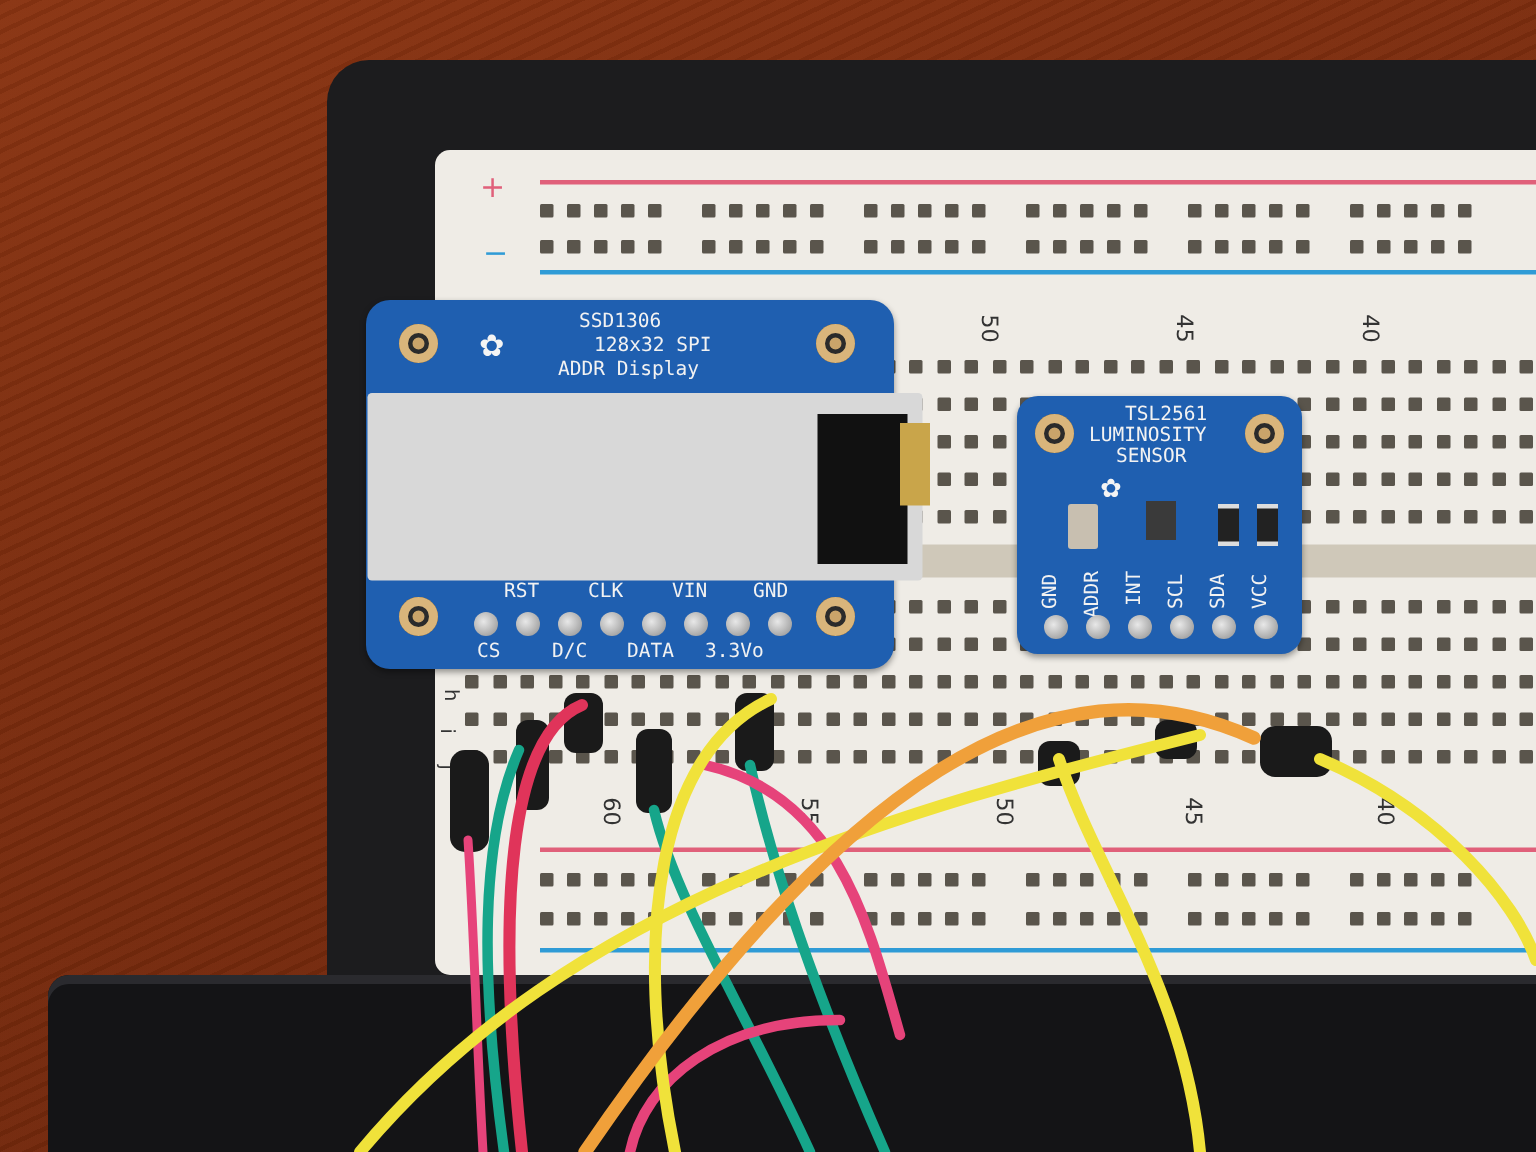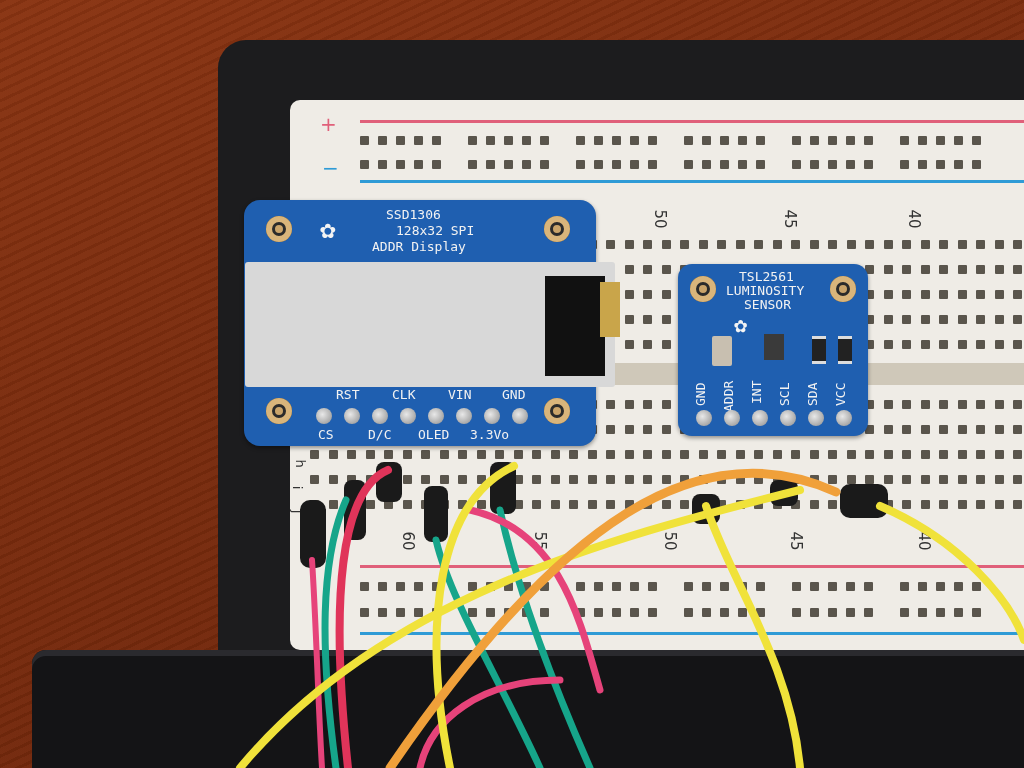--- a/index.html
+++ b/index.html
@@ -608,33 +608,33 @@
   <div class="pin" style="left:100px;top:208px;"></div>
   <div class="pin" style="left:128px;top:208px;"></div>
   <div class="pin" style="left:156px;top:208px;"></div>
   <div class="pin" style="left:184px;top:208px;"></div>
   <div class="pin" style="left:212px;top:208px;"></div>
   <div class="pin" style="left:240px;top:208px;"></div>
   <div class="pin" style="left:268px;top:208px;"></div>
 
   <span class="silk" style="left:74px;top:228px;">CS</span>
   <span class="silk" style="left:124px;top:228px;">D/C</span>
-  <span class="silk" style="left:174px;top:228px;">OLED</span>
+  <span class="silk" style="left:174px;top:228px;">DATA</span>
   <span class="silk" style="left:226px;top:228px;">3.3Vo</span>
 </div>
 
 <div class="oled-glass">
   <div class="oled-flex"></div>
   <div class="oled-tab"></div>
 </div>
 
 <div class="pcb" style="left:678px;top:264px;width:190px;height:172px;border-radius:14px;">
   <div class="mount" style="left:12px;top:12px;"></div>
   <div class="mount" style="left:152px;top:12px;"></div>
-  <span class="silk" style="left:61px;top:6px;">TSL2561</span>
+  <span class="silk" style="left:72px;top:6px;">TSL2561</span>
   <span class="silk" style="left:48px;top:20px;">LUMINOSITY</span>
   <span class="silk" style="left:66px;top:34px;">SENSOR</span>
   <span class="flower" style="left:56px;top:48px;font-size:22px;">✿</span>
   <div class="cap" style="left:34px;top:72px;width:20px;height:30px;"></div>
   <div class="chip" style="left:86px;top:70px;width:20px;height:26px;"></div>
   <div class="res" style="left:134px;top:72px;width:14px;height:22px;"></div>
   <div class="res" style="left:160px;top:72px;width:14px;height:22px;"></div>
 
   <span class="silk" style="left:16px;top:110px;transform:rotate(-90deg);transform-origin:left top;top:142px;">GND</span>
   <span class="silk" style="left:44px;top:148px;transform:rotate(-90deg);transform-origin:left top;">ADDR</span>

